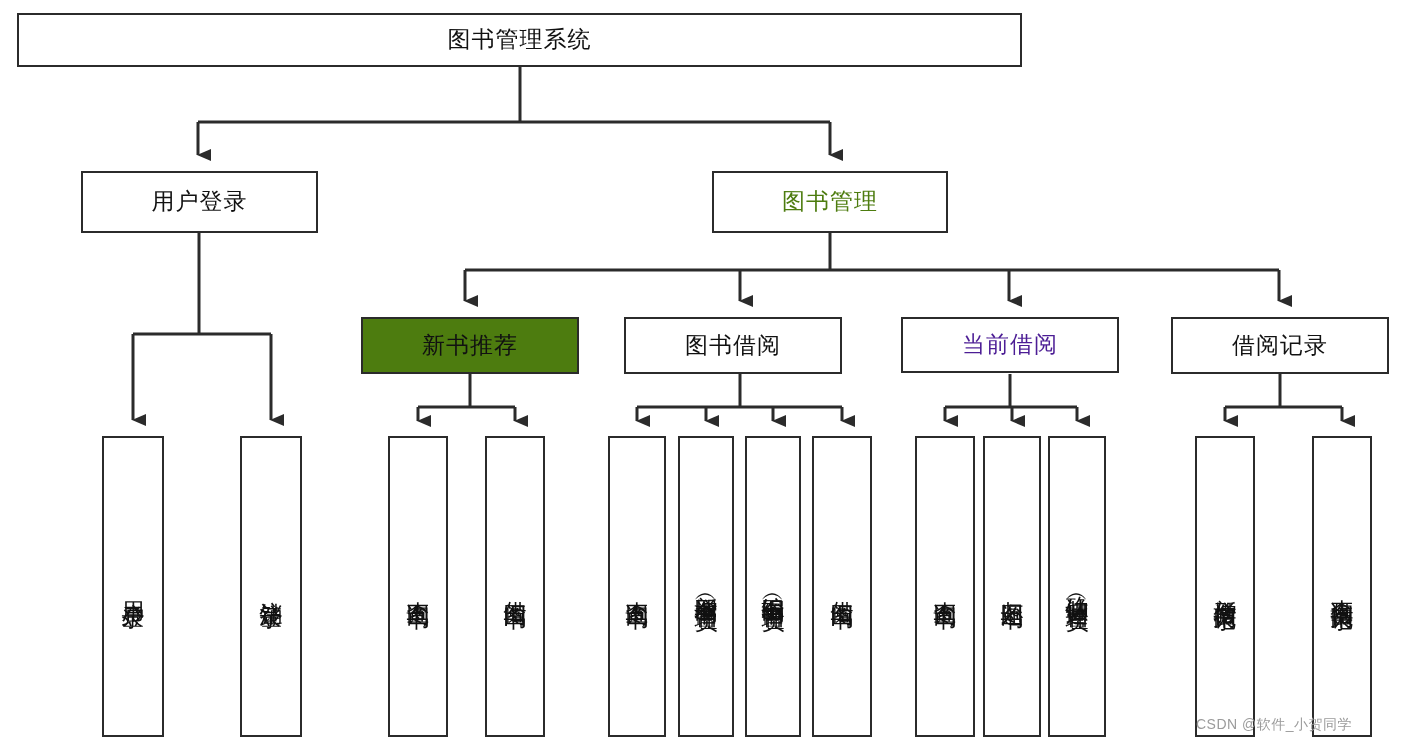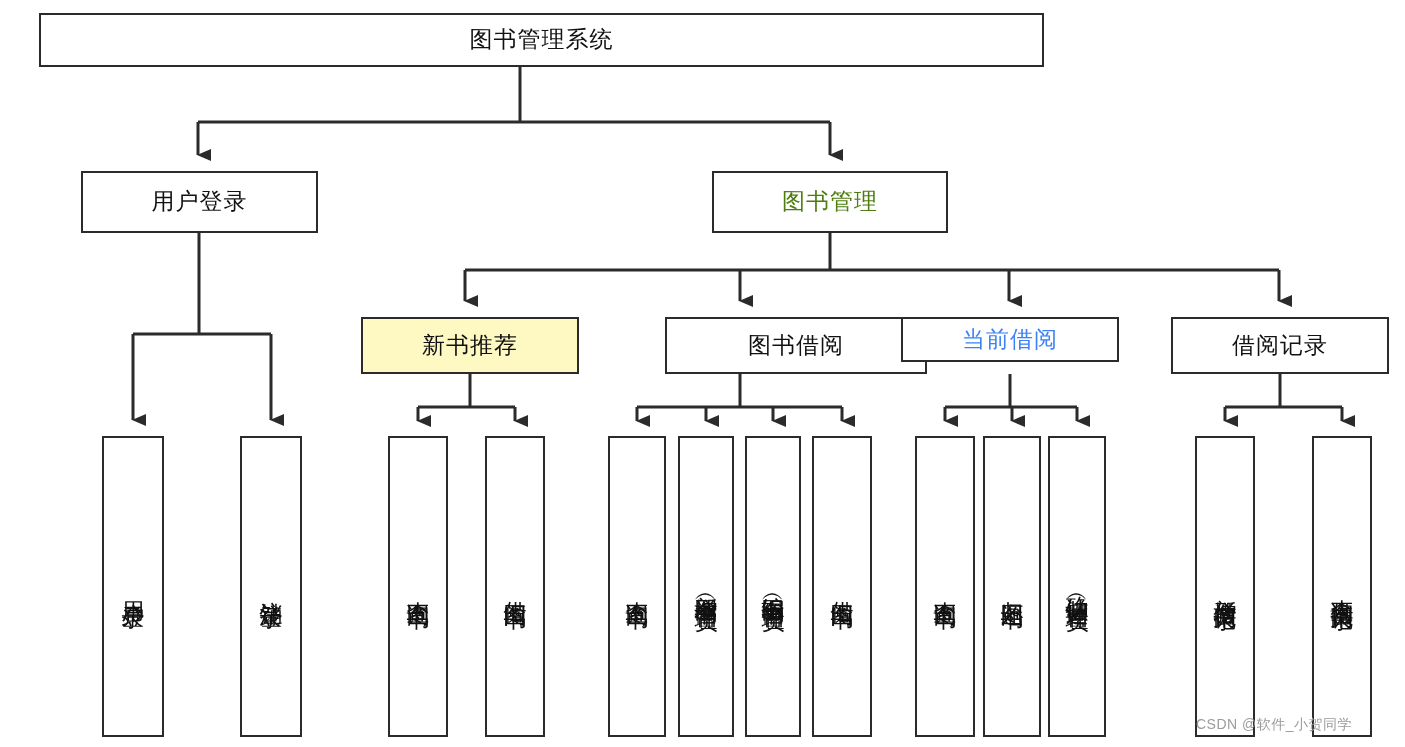--- a/index.html
+++ b/index.html
@@ -109,38 +109,38 @@
       <path d="M 1012 407 L 1012 421" marker-end="url(#arrow)"></path>
       <path d="M 1077 407 L 1077 421" marker-end="url(#arrow)"></path>
 
       <path d="M 1280 374 L 1280 407"></path>
       <path d="M 1225 407 L 1342 407"></path>
       <path d="M 1225 407 L 1225 421" marker-end="url(#arrow)"></path>
       <path d="M 1342 407 L 1342 421" marker-end="url(#arrow)"></path>
     </g>
   </svg>
 
-  <div class="node horiz" style="left: 17px; top: 13px; width: 1005px; height: 54px; border-color: rgb(43, 43, 43); background: rgb(255, 255, 255); color: rgb(17, 17, 17); margin-left: 22px;">
+  <div class="node horiz" style="left: 17px; top: 13px; width: 1005px; height: 54px; border-color: rgb(43, 43, 43); background: rgb(255, 255, 255); color: rgb(17, 17, 17);">
     <span class="label">图书管理系统</span>
   </div>
 
   <div class="node horiz" style="left: 81px; top: 171px; width: 237px; height: 62px; border-color: rgb(43, 43, 43); background: rgb(255, 255, 255); color: rgb(17, 17, 17);">
     <span class="label">用户登录</span>
   </div>
   <div class="node horiz" style="left: 712px; top: 171px; width: 236px; height: 62px; border-color: rgb(43, 43, 43); background: rgb(255, 255, 255); color: #4d7c0f;">
     <span class="label">图书管理</span>
   </div>
 
-  <div class="node horiz" style="left: 361px; top: 317px; width: 218px; height: 57px; border-color: rgb(43, 43, 43); background: #fef9c3; color: rgb(17, 17, 17);">
+  <div class="node horiz" style="left: 361px; top: 317px; width: 218px; height: 57px; border-color: rgb(43, 43, 43); background: #4d7c0f; color: rgb(17, 17, 17);">
     <span class="label">新书推荐</span>
   </div>
-  <div class="node horiz" style="left: 665px; top: 317px; width: 262px; height: 57px; border-color: rgb(43, 43, 43); background: rgb(255, 255, 255); color: rgb(17, 17, 17);">
+  <div class="node horiz" style="left: 624px; top: 317px; width: 218px; height: 57px; border-color: rgb(43, 43, 43); background: rgb(255, 255, 255); color: rgb(17, 17, 17);">
     <span class="label">图书借阅</span>
   </div>
-  <div class="node horiz" style="left: 901px; top: 317px; width: 218px; height: 45px; border-color: rgb(43, 43, 43); background: rgb(255, 255, 255); color: #3b82f6;">
+  <div class="node horiz" style="left: 901px; top: 317px; width: 218px; height: 56px; border-color: rgb(43, 43, 43); background: rgb(255, 255, 255); color: #4c1d95;">
     <span class="label">当前借阅</span>
   </div>
   <div class="node horiz" style="left: 1171px; top: 317px; width: 218px; height: 57px; border-color: rgb(43, 43, 43); background: rgb(255, 255, 255); color: rgb(17, 17, 17); text-align: center;">
     <span class="label">借阅记录</span>
   </div>
 
   <div class="node vert" style="left: 102px; top: 436px; width: 62px; height: 301px; border-color: rgb(43, 43, 43); background: rgb(255, 255, 255); color: rgb(17, 17, 17);">
     <span class="label">用户登录</span>
   </div>
   <div class="node vert" style="left: 240px; top: 436px; width: 62px; height: 301px; border-color: rgb(43, 43, 43); background: rgb(255, 255, 255); color: rgb(17, 17, 17);">

